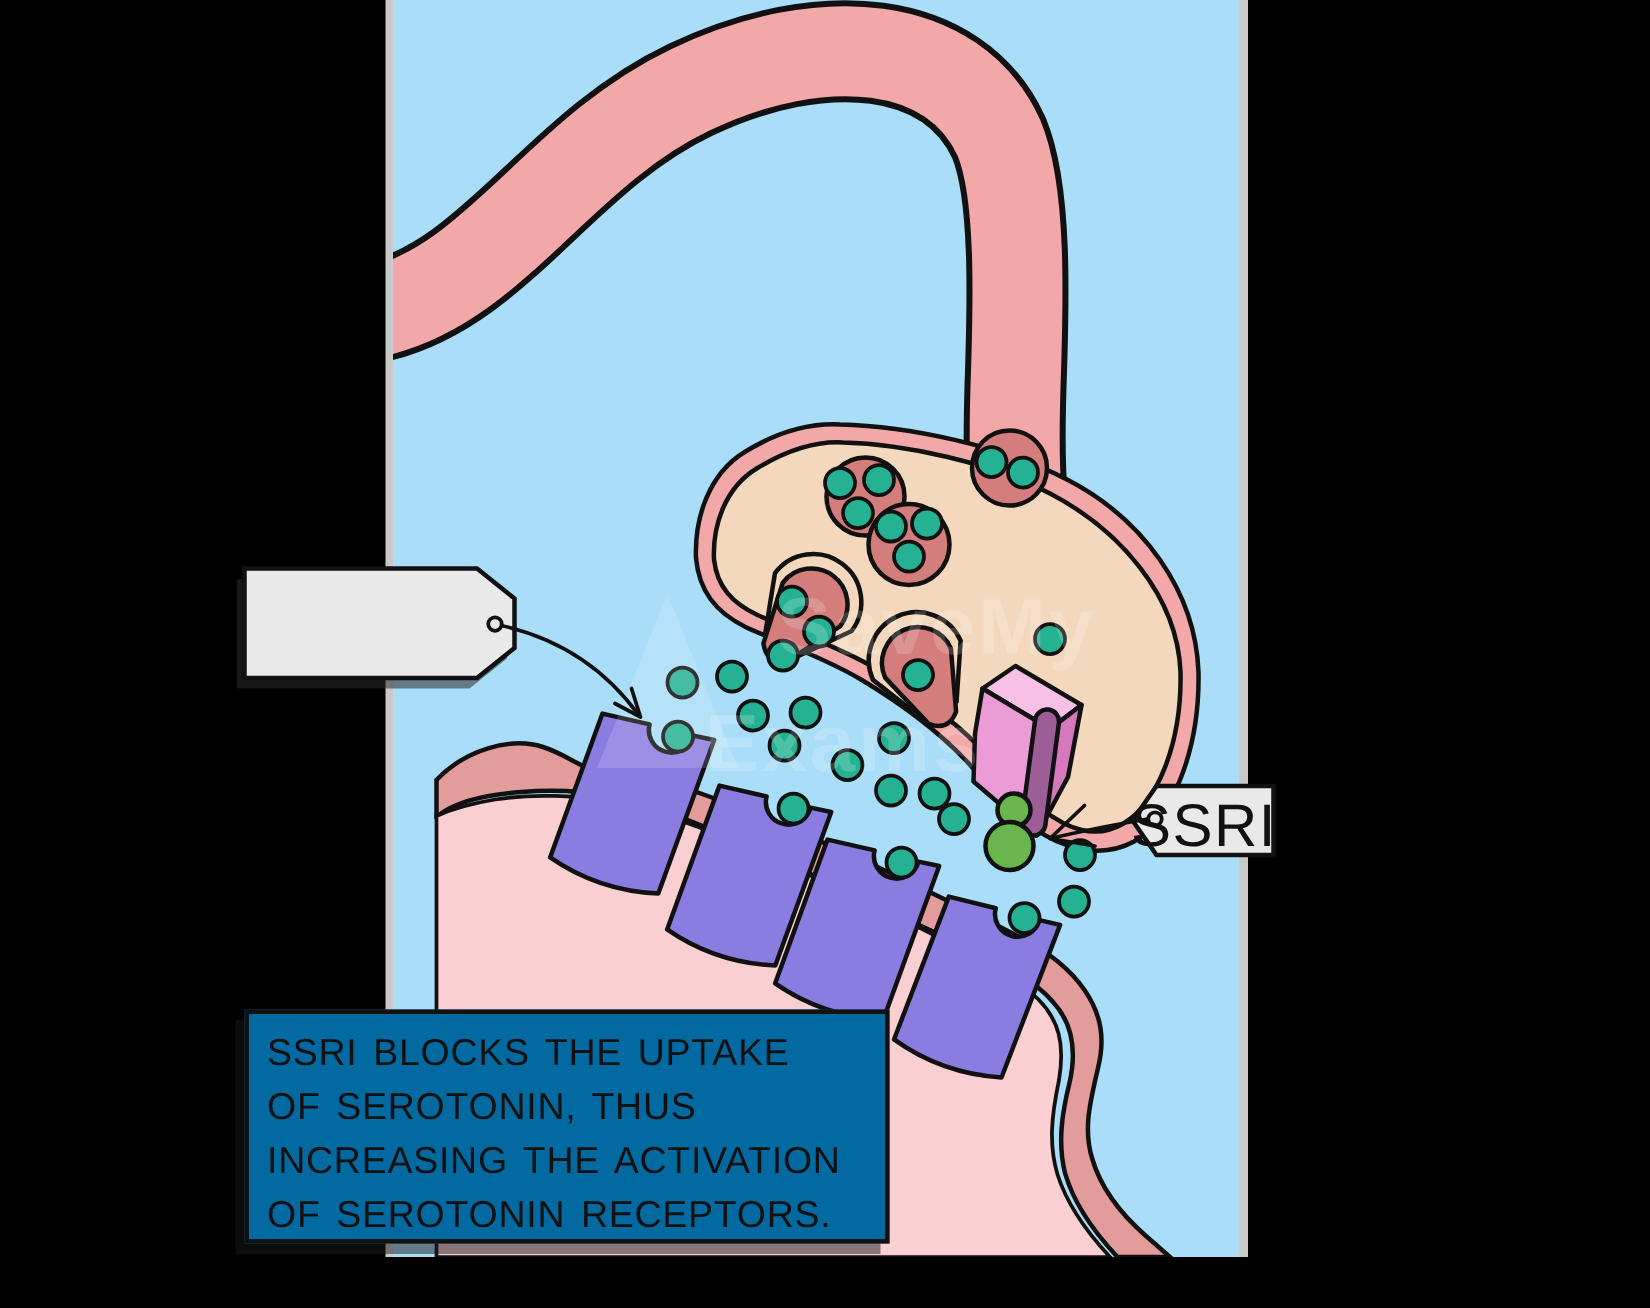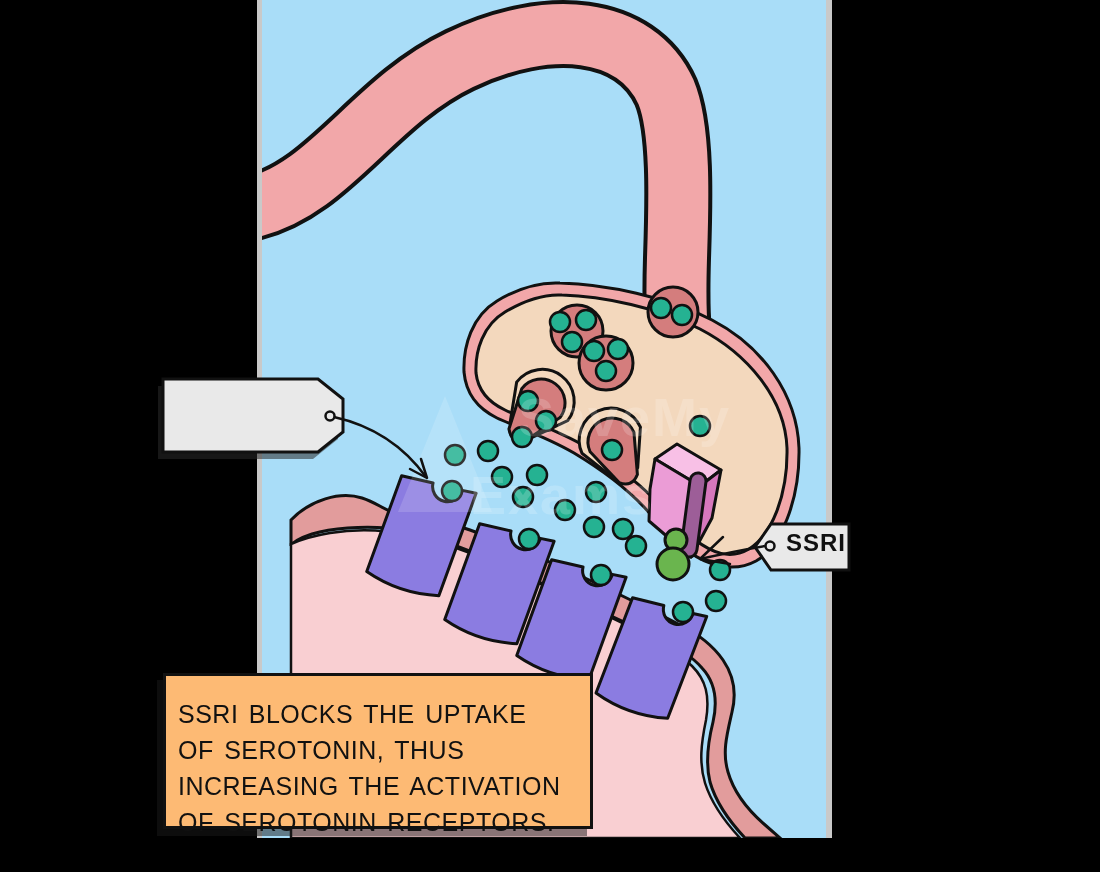--- a/index.html
+++ b/index.html
@@ -2,23 +2,23 @@
 <html><head>
 <meta charset="utf-8">
 <style>
   html,body{margin:0;padding:0;background:#000;}
   #stage{position:relative;width:1100px;height:872px;background:#000;overflow:hidden;
          font-family:"Liberation Sans", sans-serif;}
   #stage svg{position:absolute;left:0;top:0;}
   .overlay{position:absolute;color:#111;pointer-events:none;}
   #label-sr{left:176px;top:385px;width:165px;font-size:25px;line-height:35px;
             letter-spacing:1px;white-space:pre-line;}
-  #label-ssri{left:786px;top:529px;font-size:24px;letter-spacing:1px;font-weight:bold;}
+  #label-ssri{left:754px;top:529px;font-size:40px;letter-spacing:1px;}
   #caption{left:163px;top:673px;width:430px;height:156px;box-sizing:border-box;
-           border:3px solid #111;background:#fdba74;padding:20px 12px;
+           border:3px solid #111;background:#0369a1;padding:8px 12px;
            font-size:25px;line-height:36px;letter-spacing:0.5px;word-spacing:3px;
            white-space:pre-line;box-shadow:-6px 7px 0 rgba(25,25,25,0.5);}
   .wm-text{font-weight:bold;letter-spacing:2px;}
 </style>
 </head>
 <body>
 
 <div id="stage">
 <svg width="1100" height="872" viewBox="0 0 1100 872">
   <defs>

